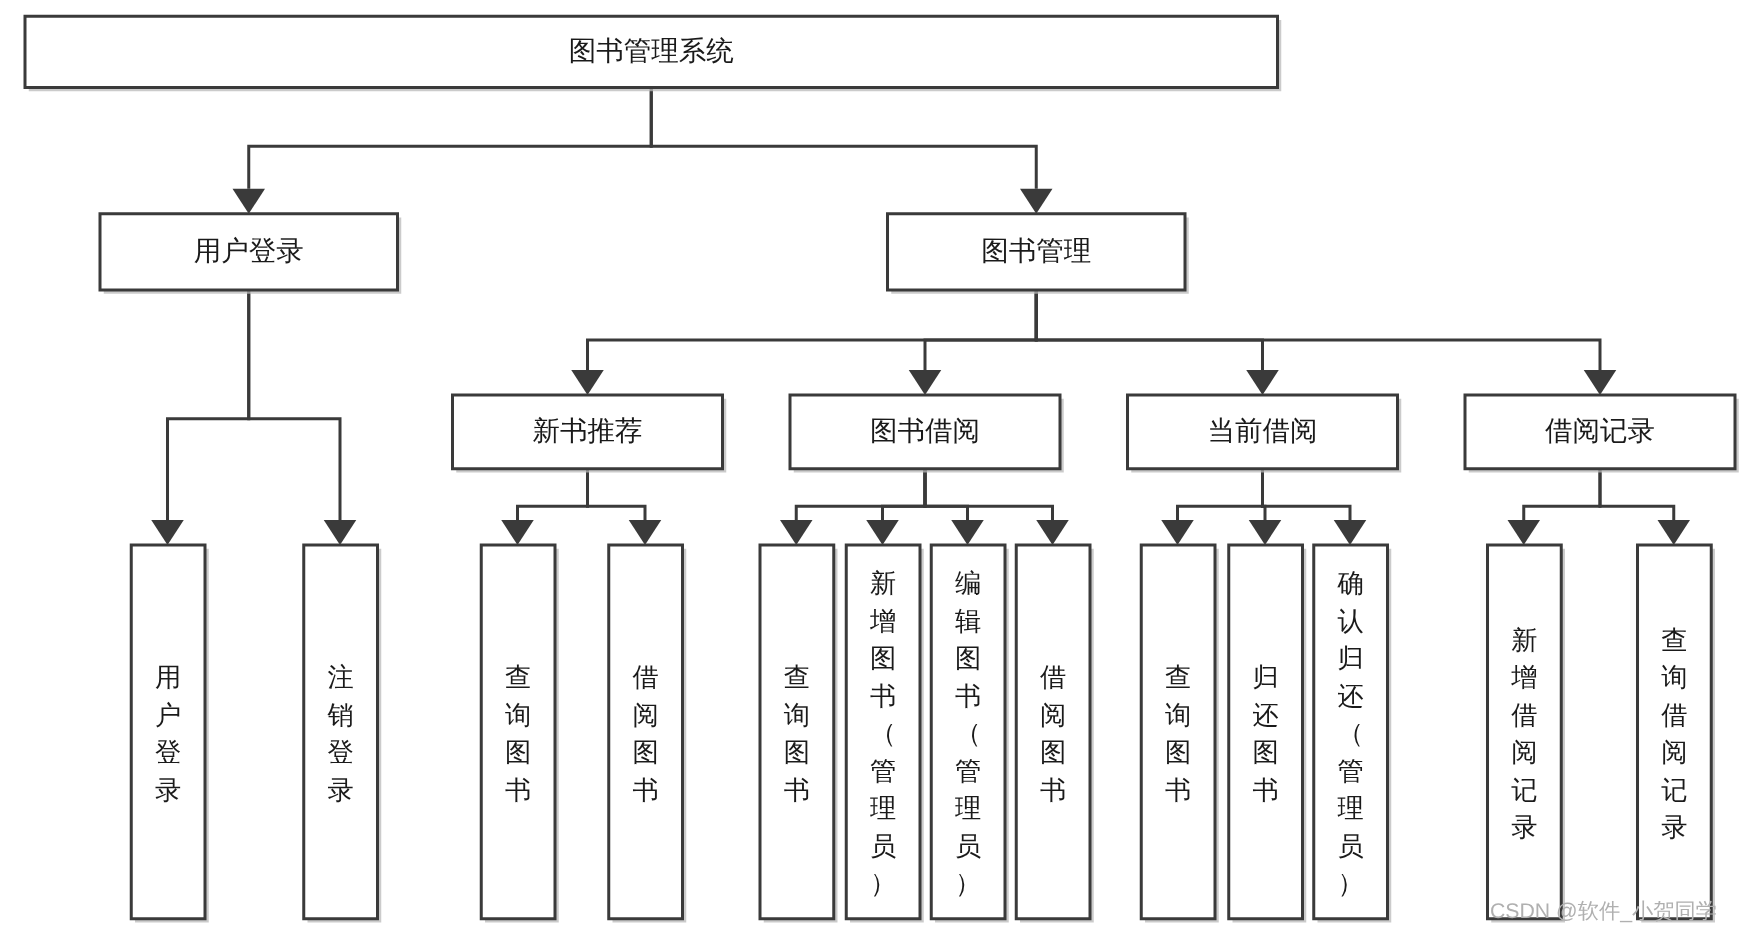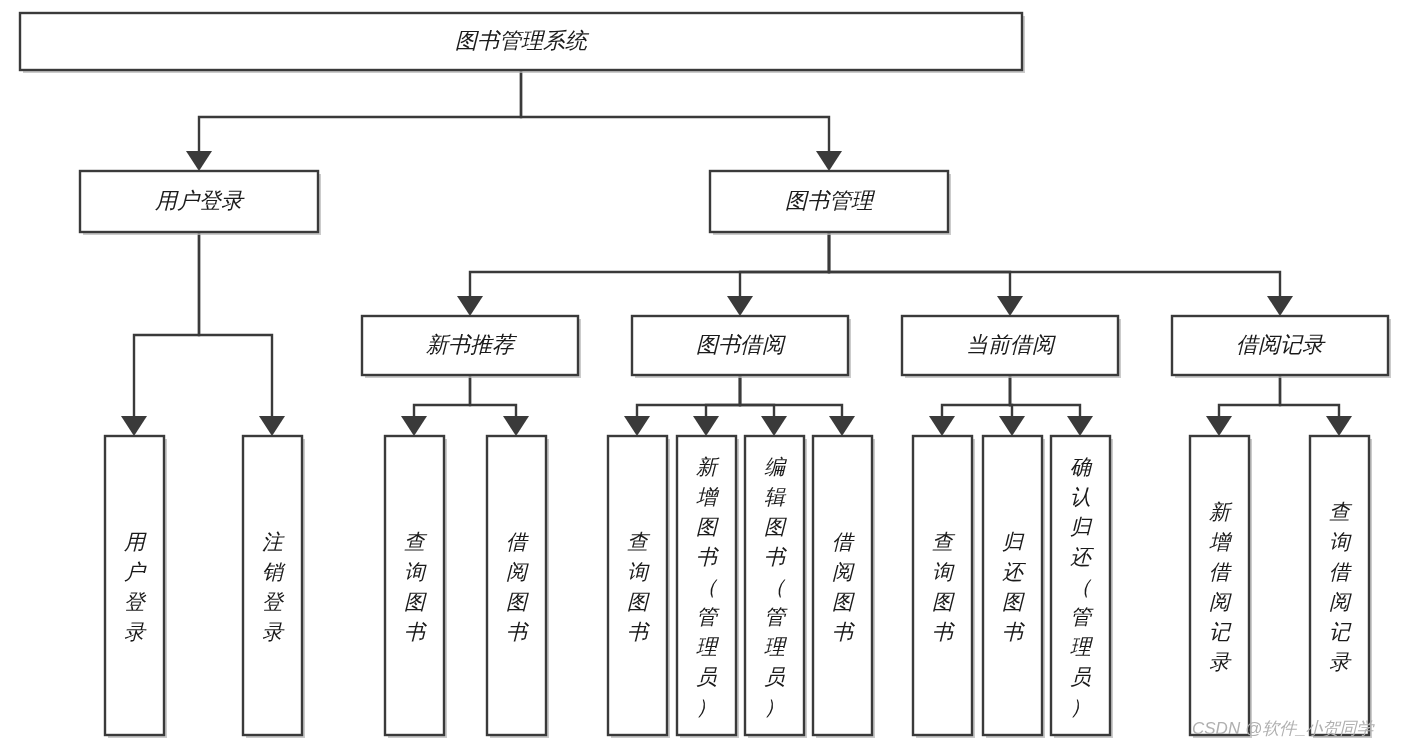--- a/index.html
+++ b/index.html
@@ -12,21 +12,20 @@
     height: 747px;
     font-family: "Liberation Sans", "DejaVu Sans", sans-serif;
     overflow: hidden;
     position: relative;
   }
   #diagram-root {
     position: absolute;
     left: 0; top: 0;
     width: 1145px;
     height: 747px;
-    font-style: italic;
   }
   svg#flow {
     display: block;
     width: 1405px;
     height: 747px;
   }
   .node-rect {
     fill: #ffffff;
     stroke: #3a3a3a;
     stroke-width: 2.4;

